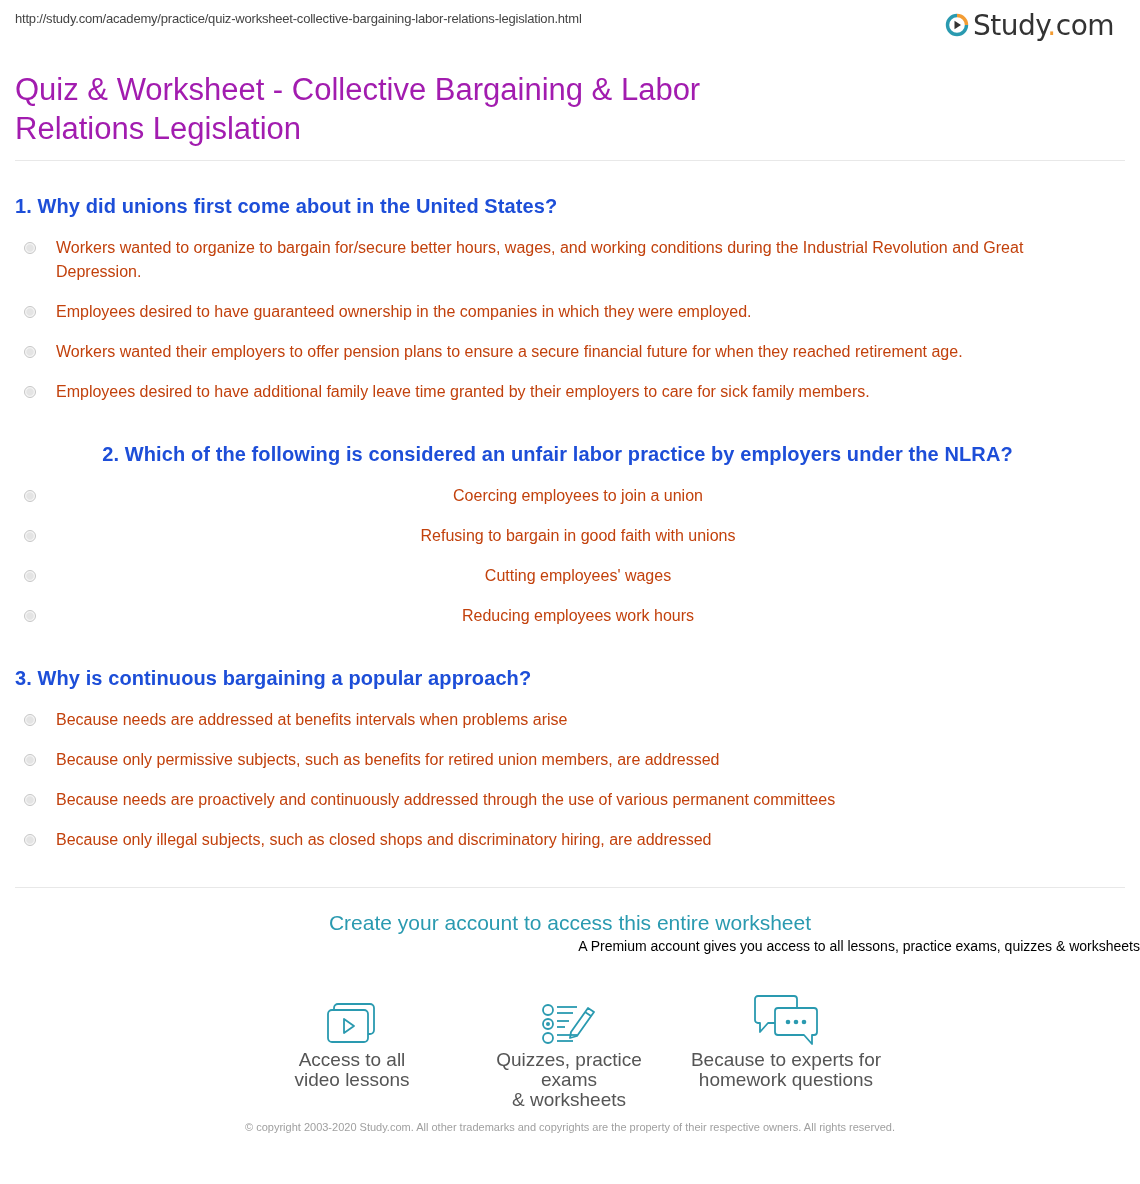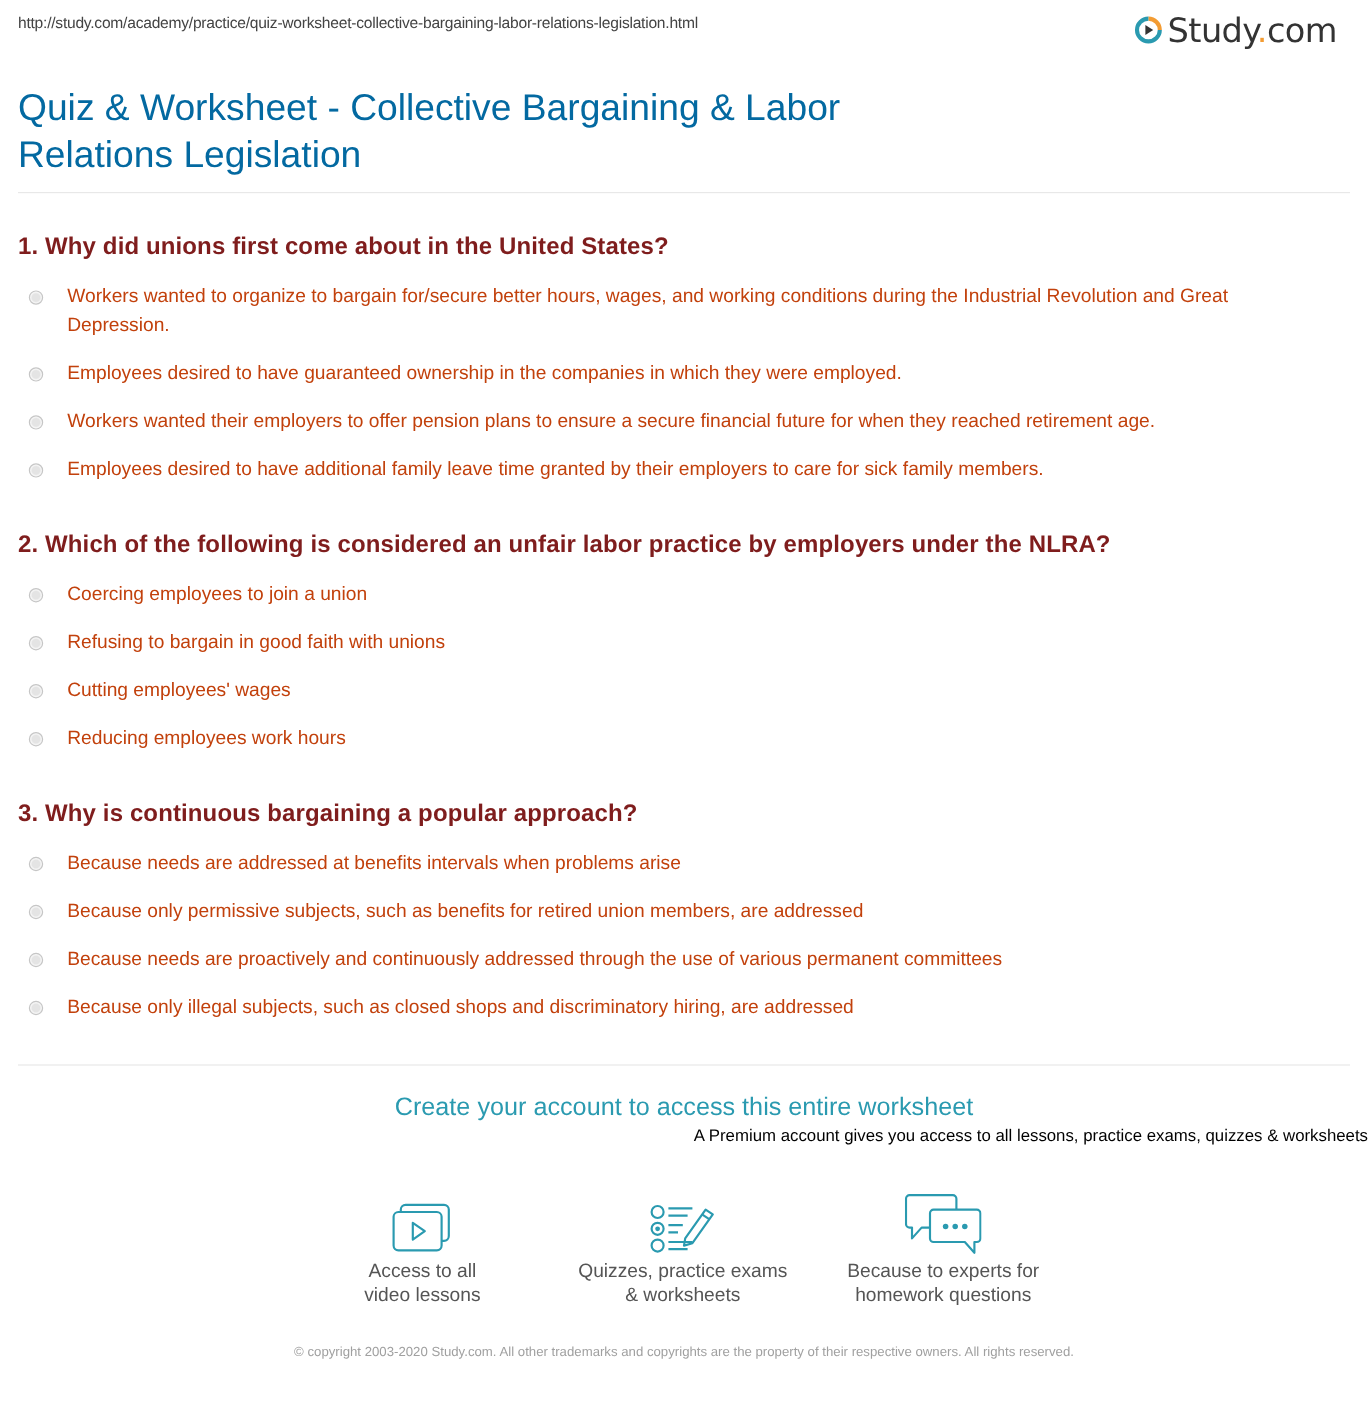--- a/index.html
+++ b/index.html
@@ -18,32 +18,32 @@
   .logo-mark { width: 24px; height: 24px; margin-right: 4px; }
   .logo-text {
     font-family: "DejaVu Sans", sans-serif; font-size: 28px; color: #333;
     font-weight: normal; letter-spacing: -0.5px;
   }
   .logo-text .dot { color: #f39c33; }
 
   .page-title {
     position: absolute; left: 15px; top: 70px; width: 760px;
     font-family: "Liberation Sans", sans-serif;
-    font-size: 31px; line-height: 39px; color: #0369a1; font-weight: normal;
+    font-size: 31px; line-height: 39px; color: #a21caf; font-weight: normal;
   }
   .hr { position: absolute; left: 15px; right: 15px; height: 1px; background: #e8e8e8; }
   .hr.top { top: 160px; }
   .hr.bottom { top: 887px; }
 
   .question {
     position: absolute; left: 15px; right: 40px;
   }
   .q-title {
     font-family: "Liberation Sans", sans-serif;
-    font-size: 20px; line-height: 24px; color: #7f1d1d; font-weight: bold;
+    font-size: 20px; line-height: 24px; color: #1d4ed8; font-weight: bold;
     letter-spacing: 0.1px;
   }
   .answers { list-style: none; margin-top: 18px; }
   .answer {
     display: flex; align-items: flex-start;
     font-family: "Liberation Sans", sans-serif;
     font-size: 16px; line-height: 24px; color: #c2410c;
     margin-bottom: 16px;
   }
   .radio {
@@ -65,21 +65,21 @@
     font-size: 14px; color: #000000; margin-top: 2px; text-align: right;
   }
 
   .features { position: absolute; top: 990px; left: 0; right: 0; }
   .feature {
     position: absolute; width: 200px; text-align: center;
     font-family: "Liberation Sans", sans-serif;
   }
   .feature .icon { height: 56px; display: flex; justify-content: center; align-items: flex-end; }
   .feature .label {
-    margin-top: 4px; font-size: 16px; line-height: 20px; color: #555;
+    margin-top: 4px; font-size: 19px; line-height: 20px; color: #555;
   }
 
   .copyright {
     position: absolute; top: 1119px; left: 210px; width: 720px; text-align: center;
     font-family: "Liberation Sans", sans-serif;
     font-size: 11px; line-height: 17px; color: #a0a0a0;
   }
 </style>
 </head>
 <body>
@@ -115,21 +115,21 @@
         <span class="radio"></span>
         <span class="answer-text">Workers wanted their employers to offer pension plans to ensure a secure financial future for when they reached retirement age.</span>
       </li>
     <li class="answer">
         <span class="radio"></span>
         <span class="answer-text">Employees desired to have additional family leave time granted by their employers to care for sick family members.</span>
       </li>
   </ul>
 </section>
 
-<section class="question" style="top:442px;">
+<section class="question" style="top:442px;text-align:center;">
   <h2 class="q-title">2. Which of the following is considered an unfair labor practice by employers under the NLRA?</h2>
   <ul class="answers">
     <li class="answer">
         <span class="radio"></span>
         <span class="answer-text">Coercing employees to join a union</span>
       </li>
     <li class="answer">
         <span class="radio"></span>
         <span class="answer-text">Refusing to bargain in good faith with unions</span>
       </li>

